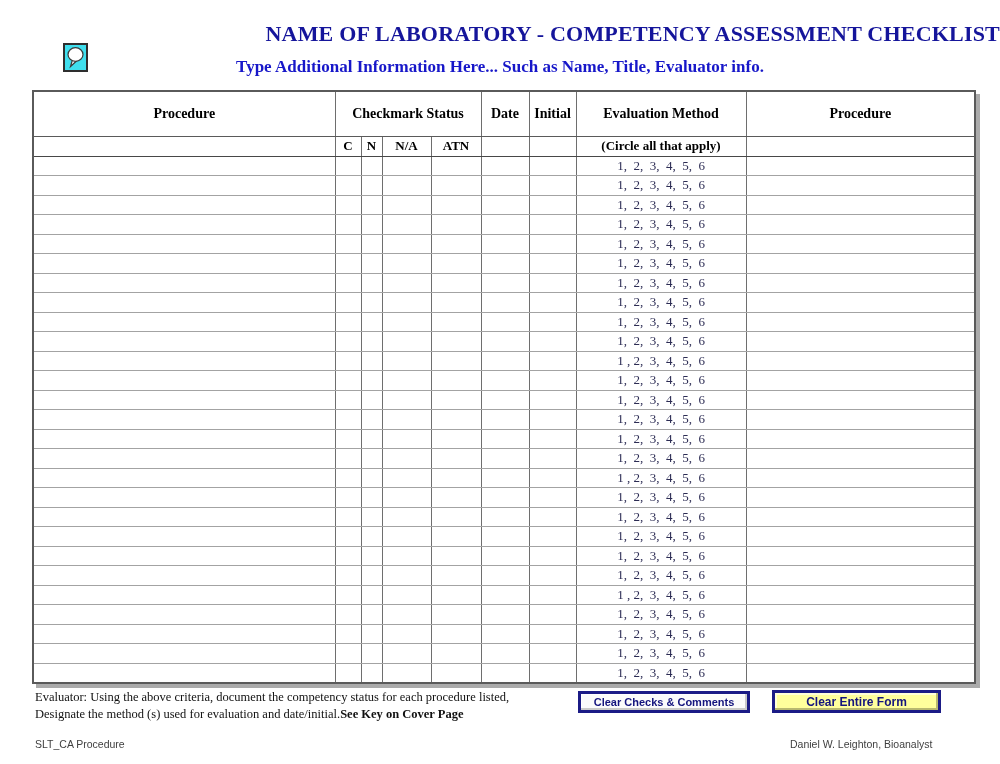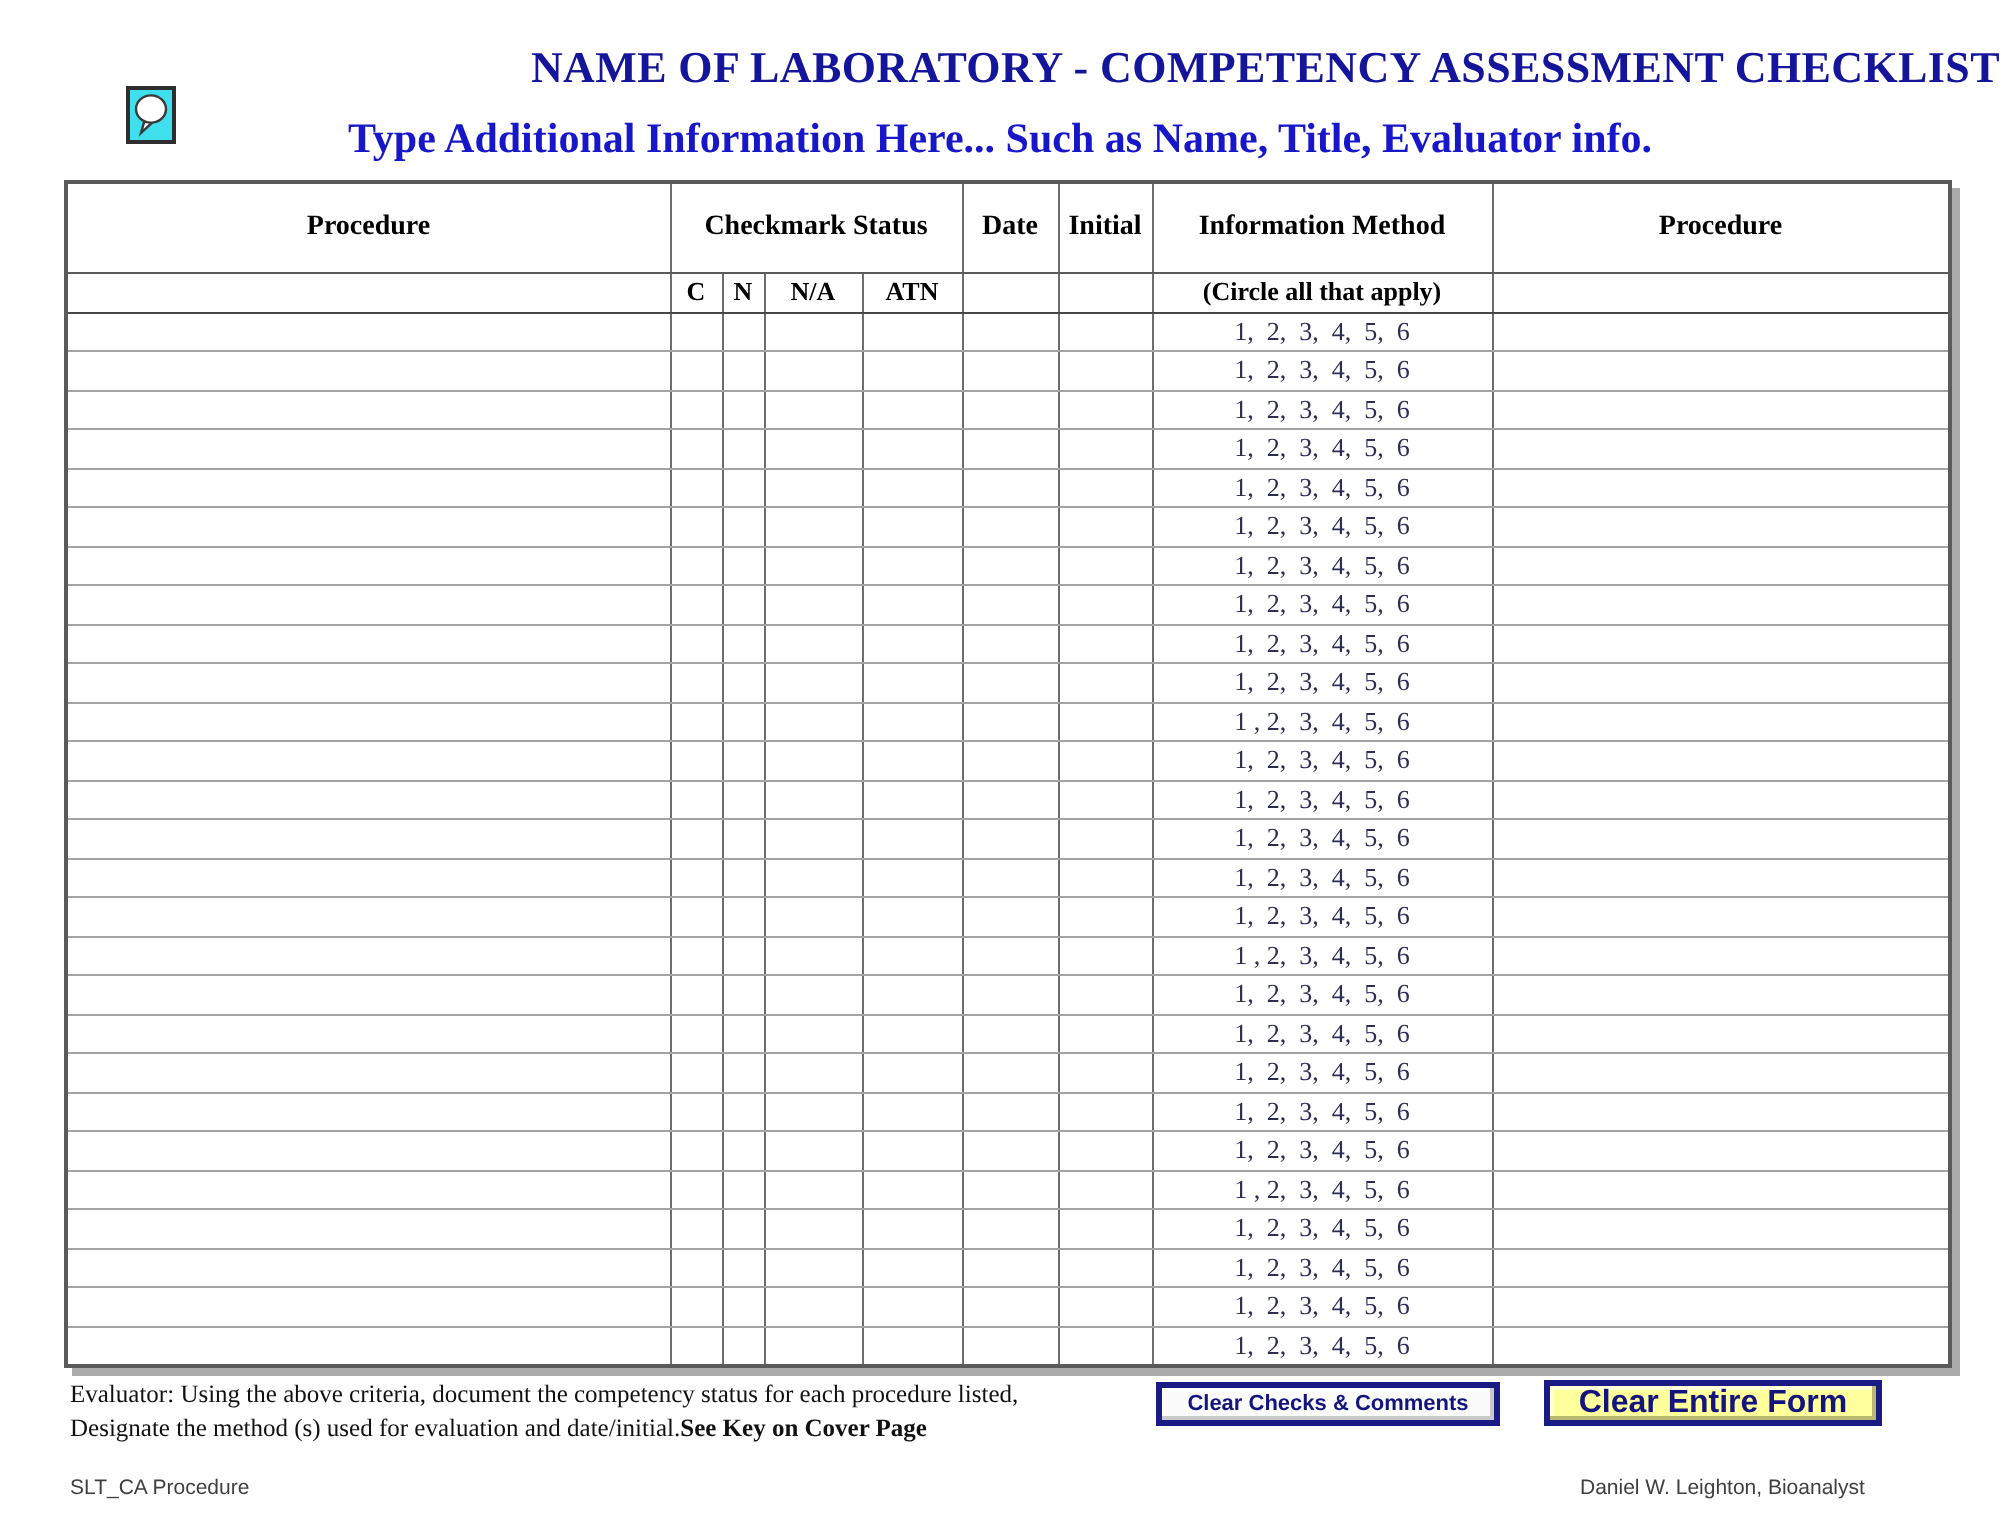--- a/index.html
+++ b/index.html
@@ -5,21 +5,21 @@
   * { margin:0; padding:0; box-sizing:border-box; }
   body { width:1000px; height:764px; background:#ffffff; font-family:"Liberation Serif", serif; overflow:hidden; }
   .page { position:relative; width:1000px; height:764px; background:#ffffff; }
 
   .title {
     position:absolute; left:0; top:21px; width:1000px; text-align:right;
     font-size:22px; font-weight:bold; color:#15159b; letter-spacing:0.2px;
   }
   .subtitle {
     position:absolute; left:0; top:57px; width:1000px; text-align:center;
-    font-size:21px; font-weight:bold; color:#1717c9;
+    font-size:17px; font-weight:bold; color:#1717c9;
   }
   .comment-icon {
     position:absolute; left:63px; top:43px; width:25px; height:29px;
     background:#3fdfee; border:2px solid #2e2e2e;
     display:flex; align-items:center; justify-content:center; cursor:pointer;
   }
 
   table.checklist {
     position:absolute; left:32px; top:90px; width:942px;
     border-collapse:collapse; table-layout:fixed;
@@ -64,21 +64,21 @@
   .btn {
     position:absolute; font-family:"Liberation Sans", sans-serif; font-weight:bold;
     color:#14147e; border:3px solid #1b1b86; cursor:pointer; text-align:center;
     line-height:1; padding:0;
   }
   .btn-clear-checks {
     left:578px; top:691px; width:172px; height:22px; background:#fbfbfb; font-size:11px;
     box-shadow: inset -2px -2px 0 #c9c9c9, inset 1px 1px 0 #ffffff;
   }
   .btn-clear-form {
-    left:772px; top:690px; width:169px; height:23px; background:#ffff9c; font-size:16px;
+    left:772px; top:690px; width:169px; height:23px; background:#ffff9c; font-size:12px;
     box-shadow: inset -2px -2px 0 #b8b870, inset 2px 2px 0 #ffffd8;
   }
 
   .page-footer {
     position:absolute; top:738px; left:0; width:1000px; height:14px;
     font-family:"Liberation Sans", sans-serif; font-size:10.5px; color:#3f3f3f;
   }
   .pf-left { position:absolute; left:35px; }
   .pf-center { position:absolute; left:300px; width:340px; text-align:center;margin-top:32px; }
   .pf-right { position:absolute; left:790px; }
@@ -110,21 +110,21 @@
         <col class="c-init">
         <col class="c-eval">
         <col class="c-com">
     </colgroup>
     <thead>
       <tr class="hr1">
         <th>Procedure</th>
         <th colspan="4">Checkmark Status</th>
         <th>Date</th>
         <th>Initial</th>
-        <th>Information Method</th>
+        <th>Evaluation Method</th>
         <th>Procedure</th>
       </tr>
       <tr class="hr2">
         <th></th>
         <th>C</th>
         <th>N</th>
         <th>N/A</th>
         <th>ATN</th>
         <th></th>
         <th></th>

